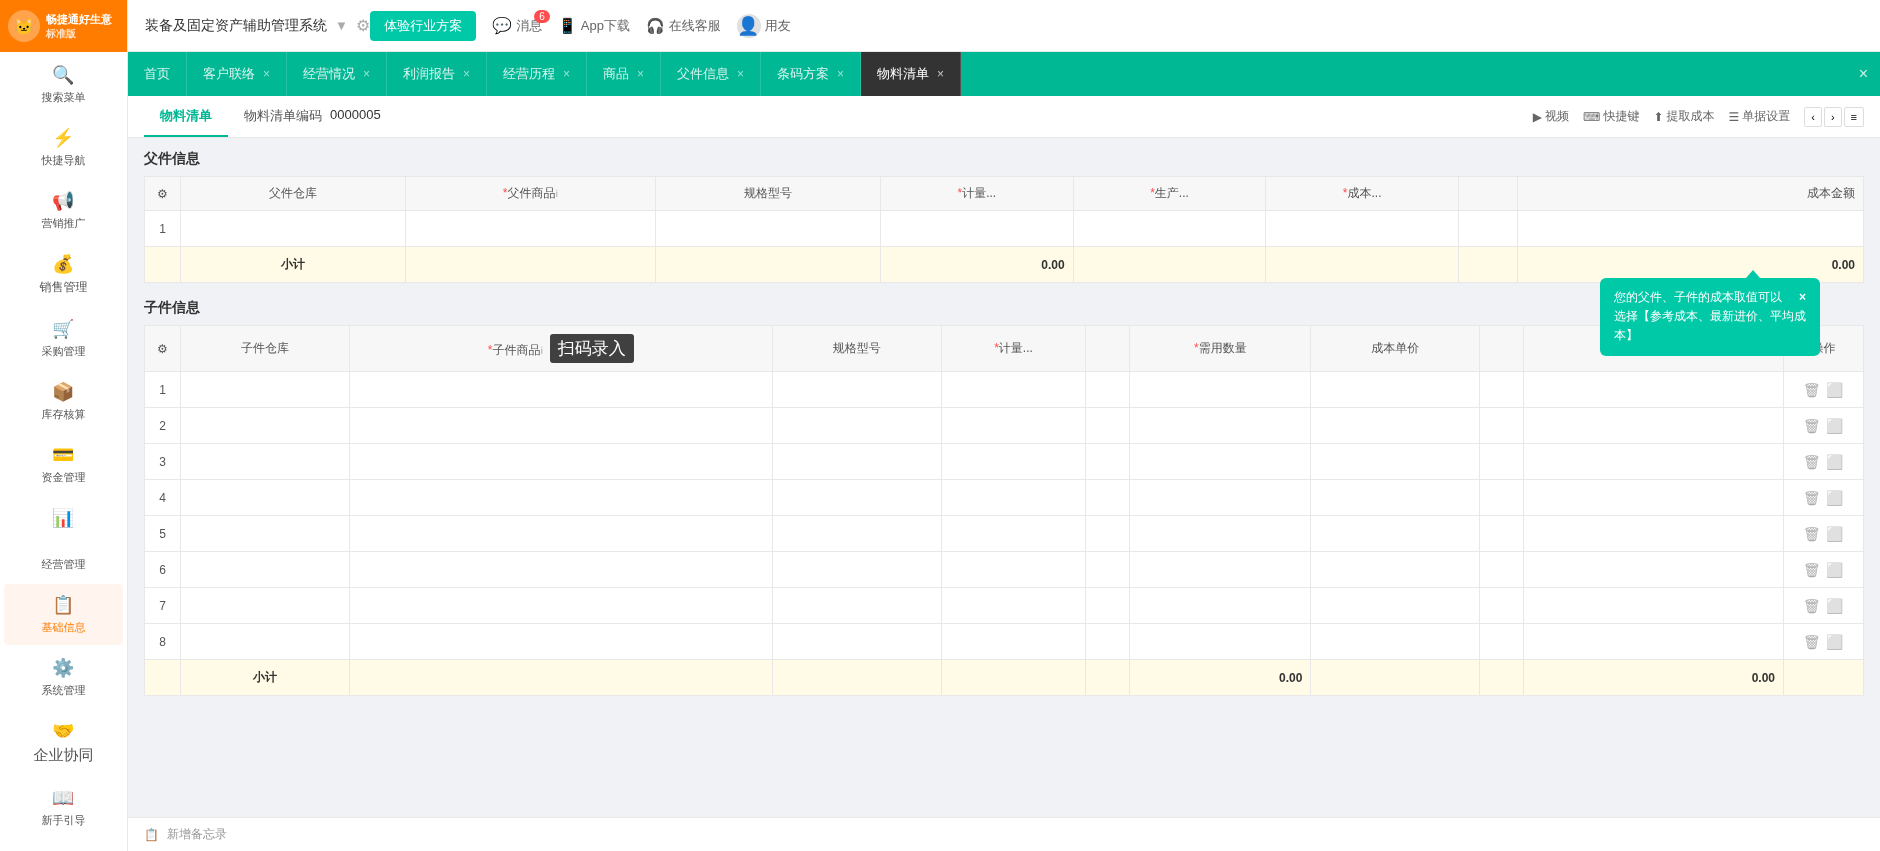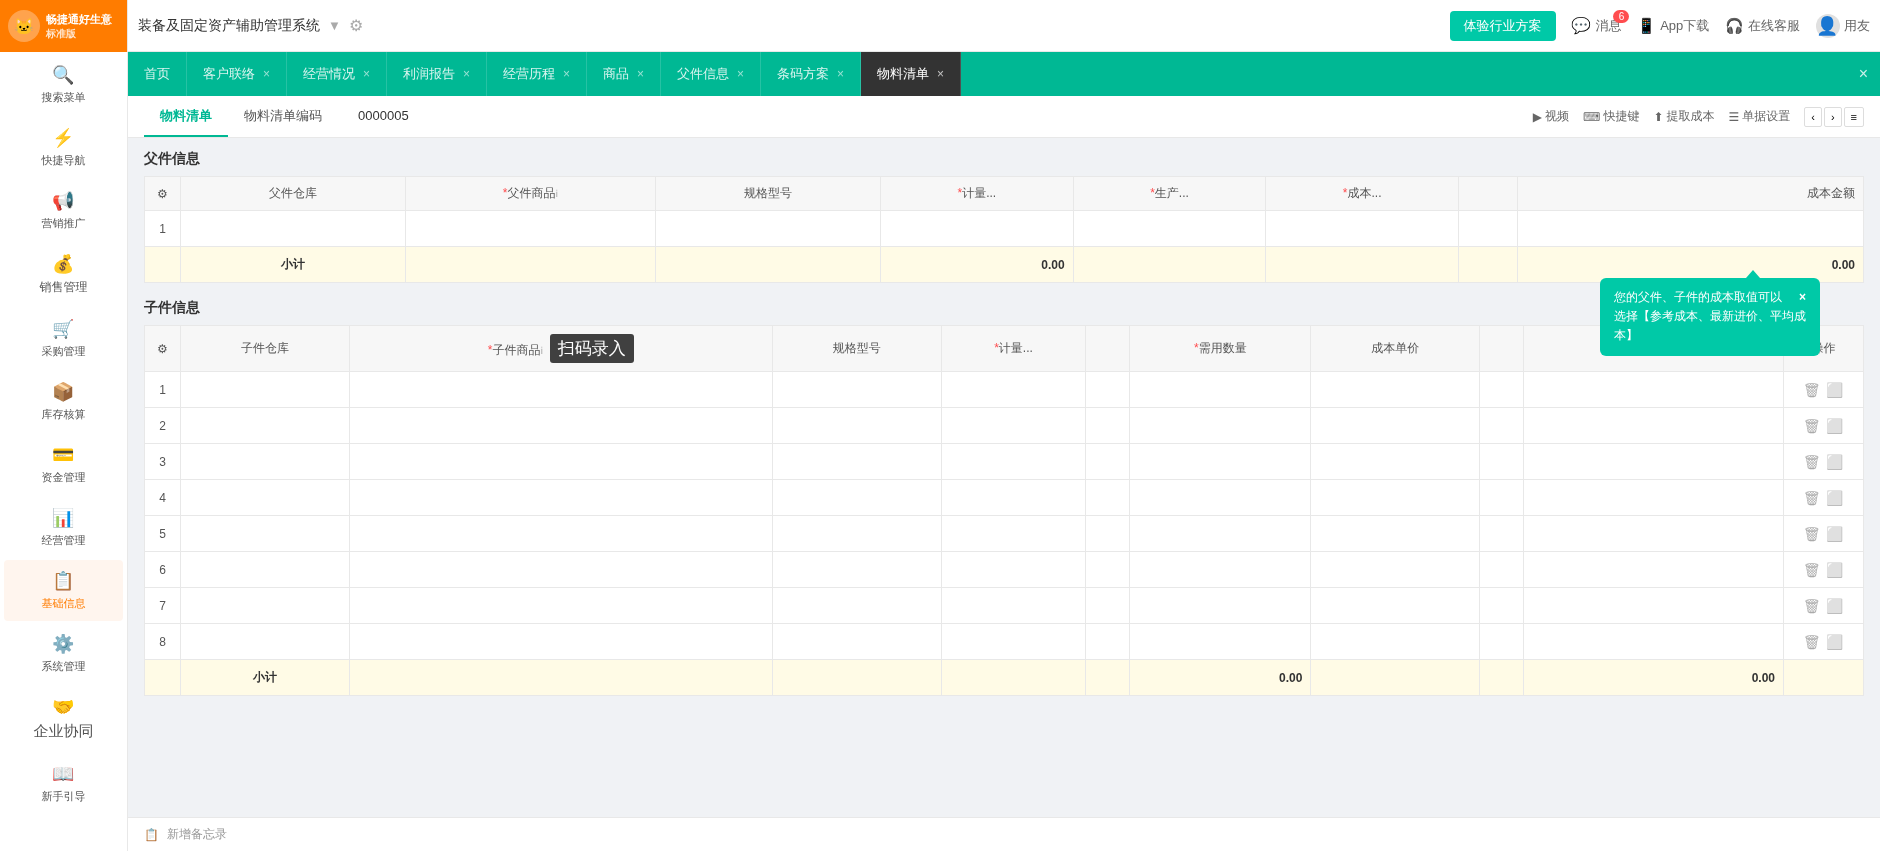--- a/index.html
+++ b/index.html
@@ -58,22 +58,21 @@
       flex-direction: column;
       overflow: hidden;
     }
 
     
     .top-header {
       background: #fff;
       height: 52px;
       display: flex;
       align-items: center;
-      justify-content: space-between;
-      padding: 0 10px;
+      padding: 0 17px;
       border-bottom: 1px solid #e8e8e8;
     }
     .top-header-left {
       display: flex;
       align-items: center;
       gap: 8px;
       color: #666;
       font-size: 13px;
     }
     .system-title { font-size: 14px; color: #333; }
@@ -166,21 +165,21 @@
     }
     .sub-tabs-left { display: flex; gap: 0; }
     .sub-tab {
       padding: 10px 16px;
       cursor: pointer;
       font-size: 13px;
       color: #555;
       border-bottom: 2px solid transparent;
     }
     .sub-tab.active { color: #00b894; border-bottom: 2px solid #00b894; font-weight: bold; }
-    .sub-tab-code { color: #333; font-size: 13px; margin-left: 16px; }
+    .sub-tab-code { color: #333; font-size: 13px; margin-left: 8px; }
     .sub-tabs-right {
       display: flex;
       align-items: center;
       gap: 14px;
       color: #666;
       font-size: 12px;
     }
     .sub-tabs-right span { cursor: pointer; display: flex; align-items: center; gap: 3px; }
     .toolbar-nav { display: flex; align-items: center; gap: 2px; }
     .toolbar-nav-btn { border: 1px solid #ddd; background: #fff; padding: 3px 6px; cursor: pointer; border-radius: 2px; font-size: 11px; }
@@ -328,21 +327,21 @@
       <div class="sidebar-item">
     <span class="sidebar-item-icon">📦</span>
     <span style="font-size:11px;">库存核算</span>
   </div>
       <div class="sidebar-item">
     <span class="sidebar-item-icon">💳</span>
     <span style="font-size:11px;">资金管理</span>
   </div>
       <div class="sidebar-item">
     <span class="sidebar-item-icon">📊</span>
-    <span style="font-size:11px;">经营管理</span>
+    <span style="font-size:11px;margin-top:24px;">经营管理</span>
   </div>
       <div class="sidebar-item active">
     <span class="sidebar-item-icon">📋</span>
     <span style="font-size:11px;">基础信息</span>
   </div>
       <div class="sidebar-item">
     <span class="sidebar-item-icon">⚙️</span>
     <span style="font-size:11px;">系统管理</span>
   </div>
       <div class="sidebar-item">
@@ -425,21 +424,21 @@
       <span class="nav-close-all">×</span>
     </div>
 
   <div class="content-area">
 
     <div class="sub-tabs-bar">
       <div class="sub-tabs-left">
         <div class="sub-tab active">
           <span>物料清单</span>
         </div>
-        <div class="sub-tab" style="display:flex; align-items:center; gap:20px;">
+        <div class="sub-tab" style="display:flex; align-items:flex-start; gap:0;">
           <span>物料清单编码</span>
           <span class="sub-tab-code">0000005</span>
         </div>
       </div>
       <div class="sub-tabs-right">
         <span>
           <span>▶</span>
           <span>视频</span>
         </span>
         <span>

